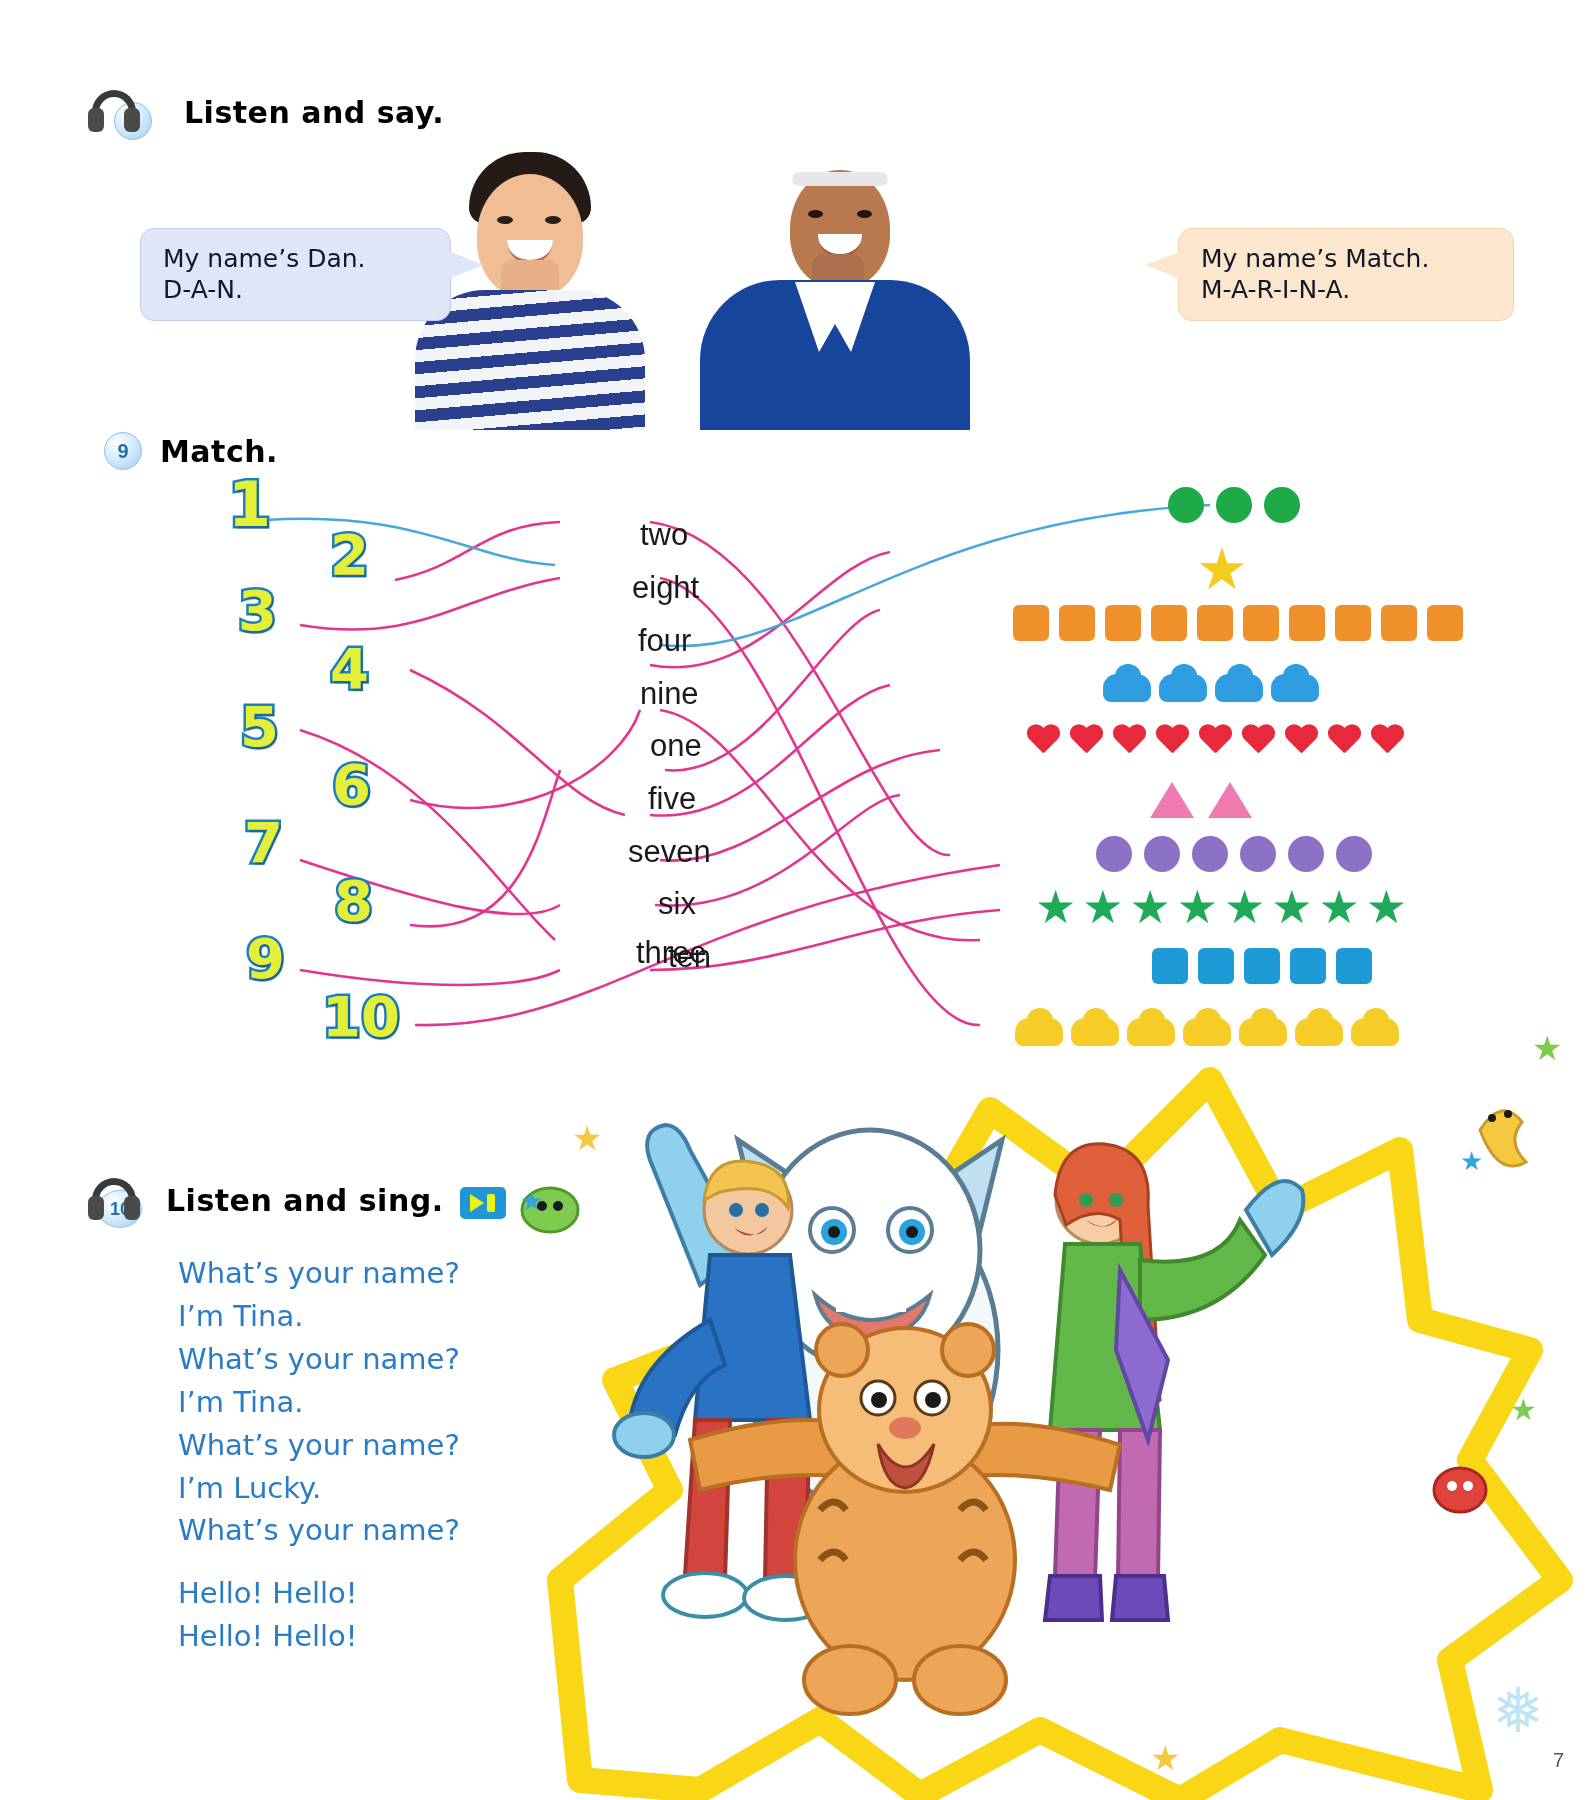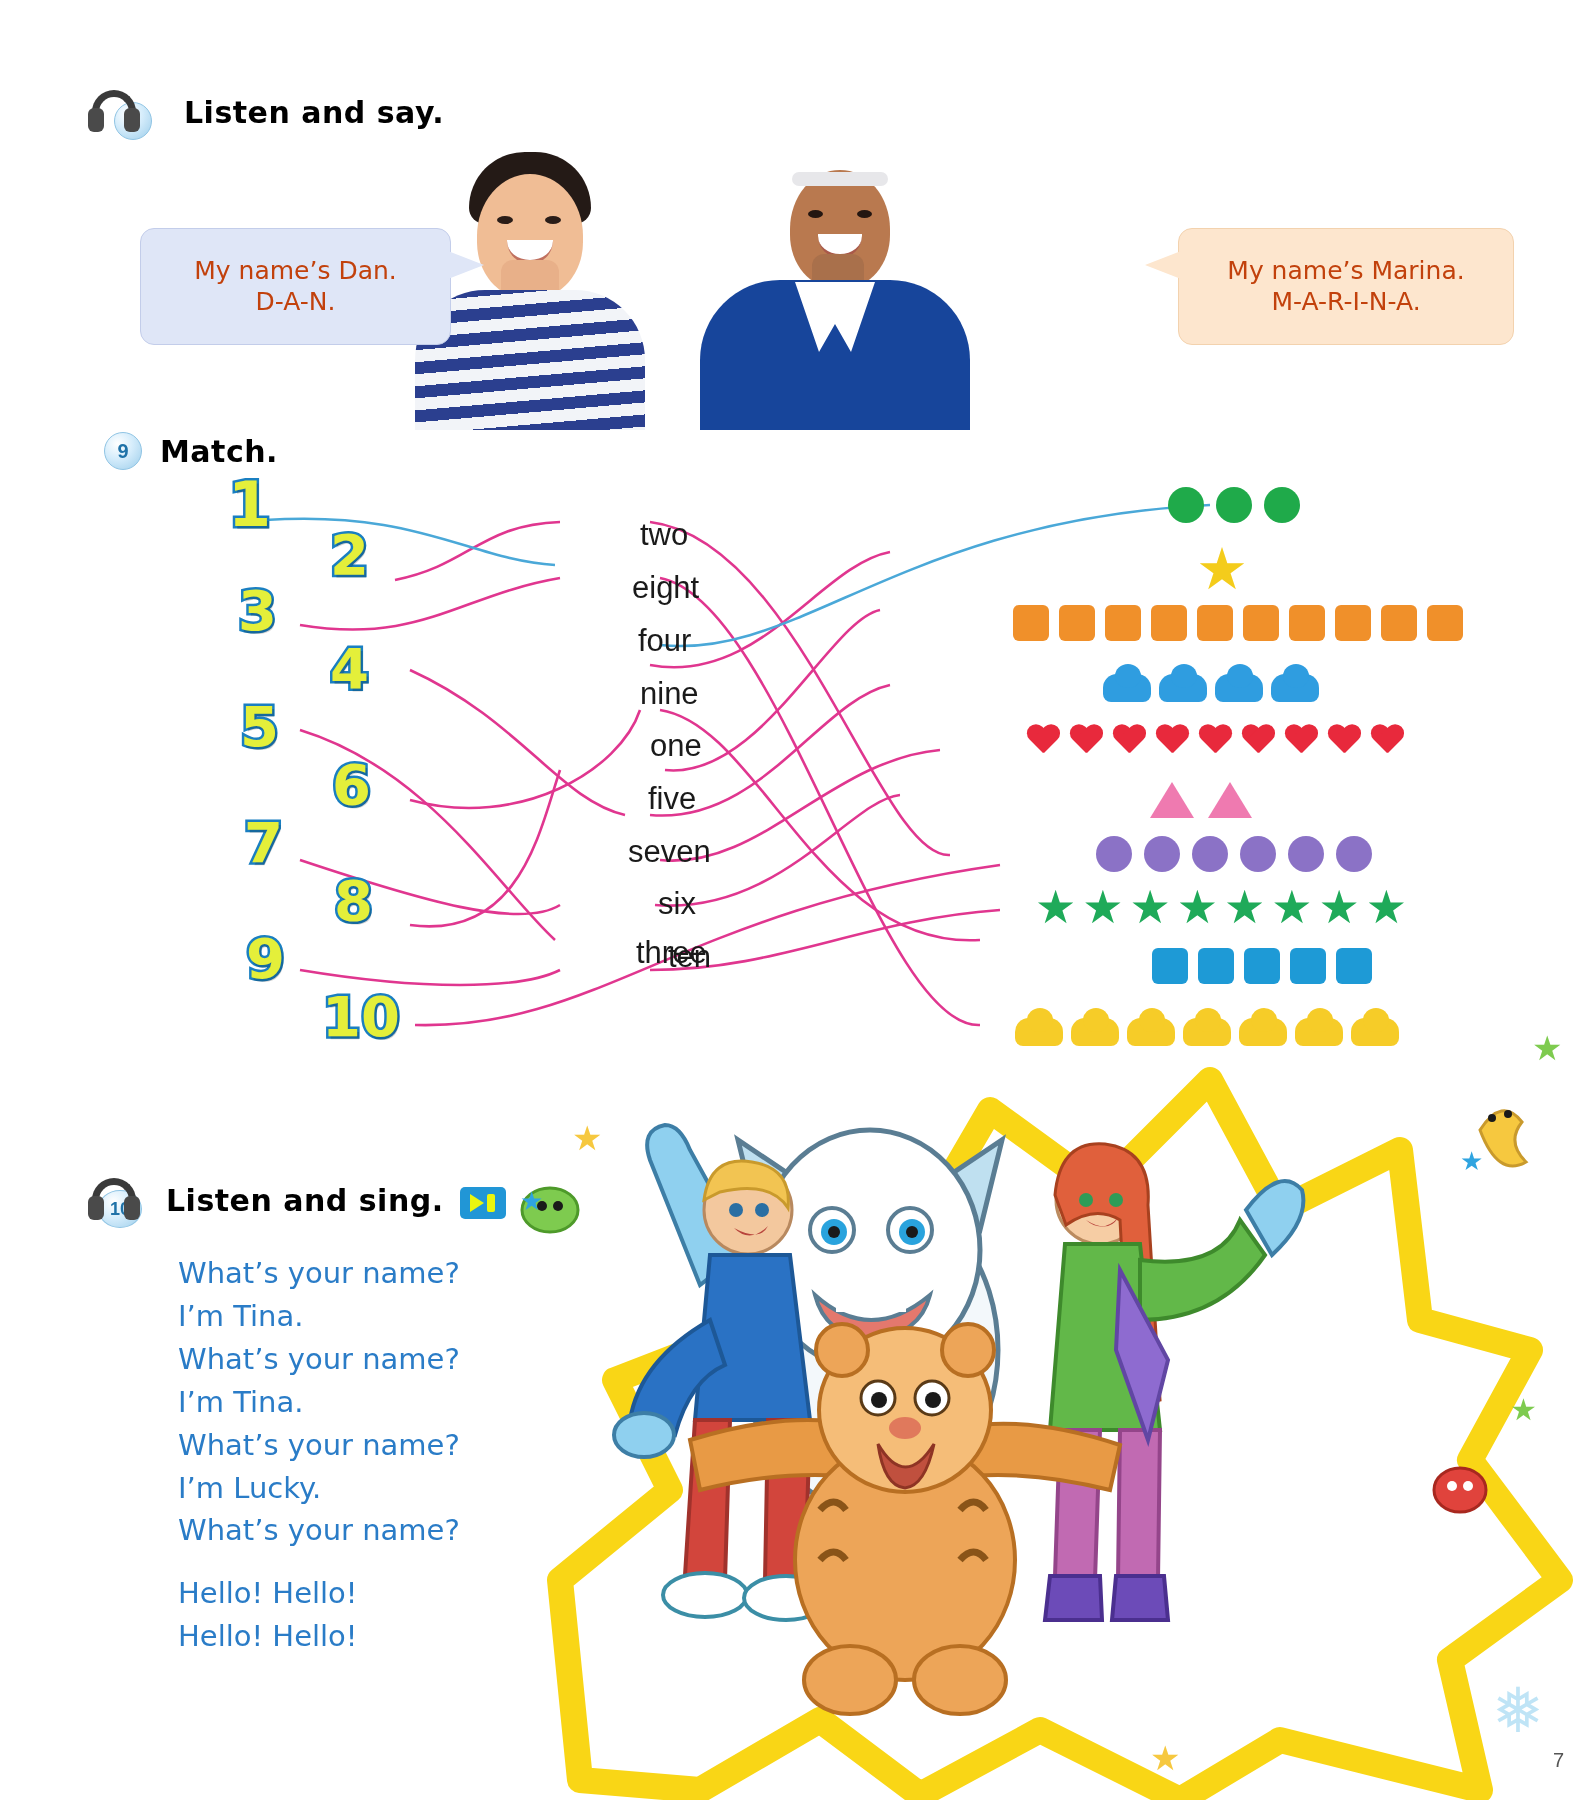--- a/index.html
+++ b/index.html
@@ -58,25 +58,25 @@
     font-weight: bold;
     font-size: 30px;
     letter-spacing: 0.5px;
     color: #000000;
   }
 
   
   .bubble {
     position: absolute;
     border-radius: 14px;
-    padding: 26px 22px;
+    padding: 14px 22px;
     font-size: 25px;
     line-height: 1.25;
-    text-align: center;
-    color: #c2410c;
+    text-align: left;
+    color: #0f172a;
     font-family: "DejaVu Sans", sans-serif;
   }
   .bubble.blue { background: #dfe6f7; border: 1px solid #c3cdea; }
   .bubble.peach { background: #fde6ce; border: 1px solid #f3d2ae; }
   .bubble .tail {
     position: absolute;
     width: 0; height: 0;
   }
   .bubble.blue .tail {
     right: -34px; top: 22px;
@@ -300,21 +300,21 @@
   <div class="girl-collar"></div>
 </div>
 
 <div class="bubble blue" style="left:140px; top:228px; width:265px;">
   <div>My name’s Dan.</div>
   <div>D-A-N.</div>
   <span class="tail"></span>
 </div>
 
 <div class="bubble peach" style="left:1178px; top:228px; width:290px;">
-  <div>My name’s Marina.</div>
+  <div>My name’s Match.</div>
   <div>M-A-R-I-N-A.</div>
   <span class="tail"></span>
 </div>
 
 <div class="abs" style="left:104px; top:432px; display:flex; align-items:center; gap:18px;">
   <div class="act-num">9</div>
   <div class="act-heading">Match.</div>
 </div>
 
 <svg class="abs" width="1592" height="600" style="left:0; top:470px;" viewBox="0 0 1592 600">

